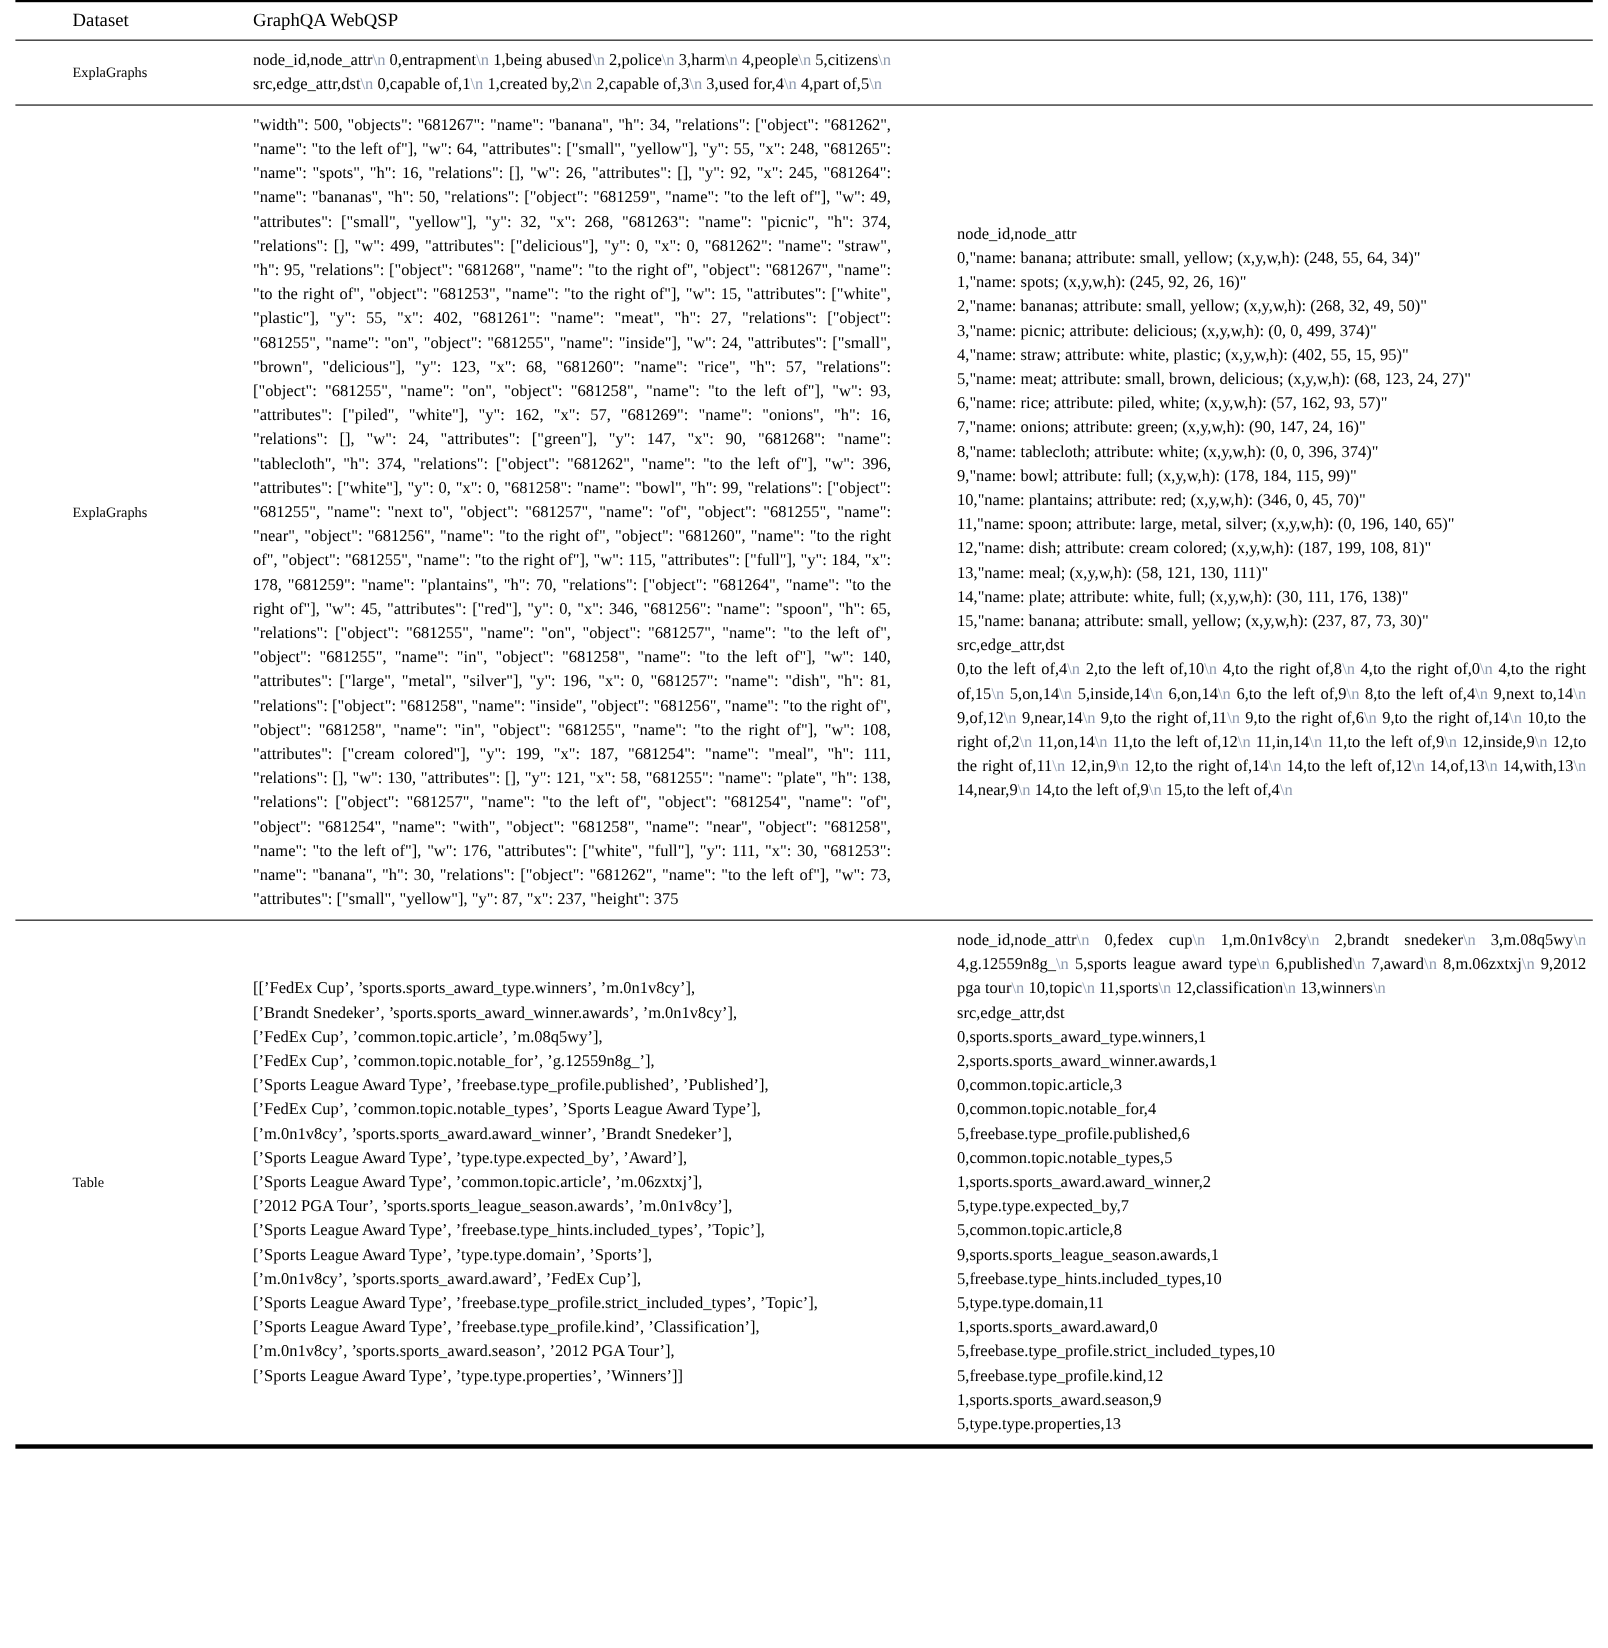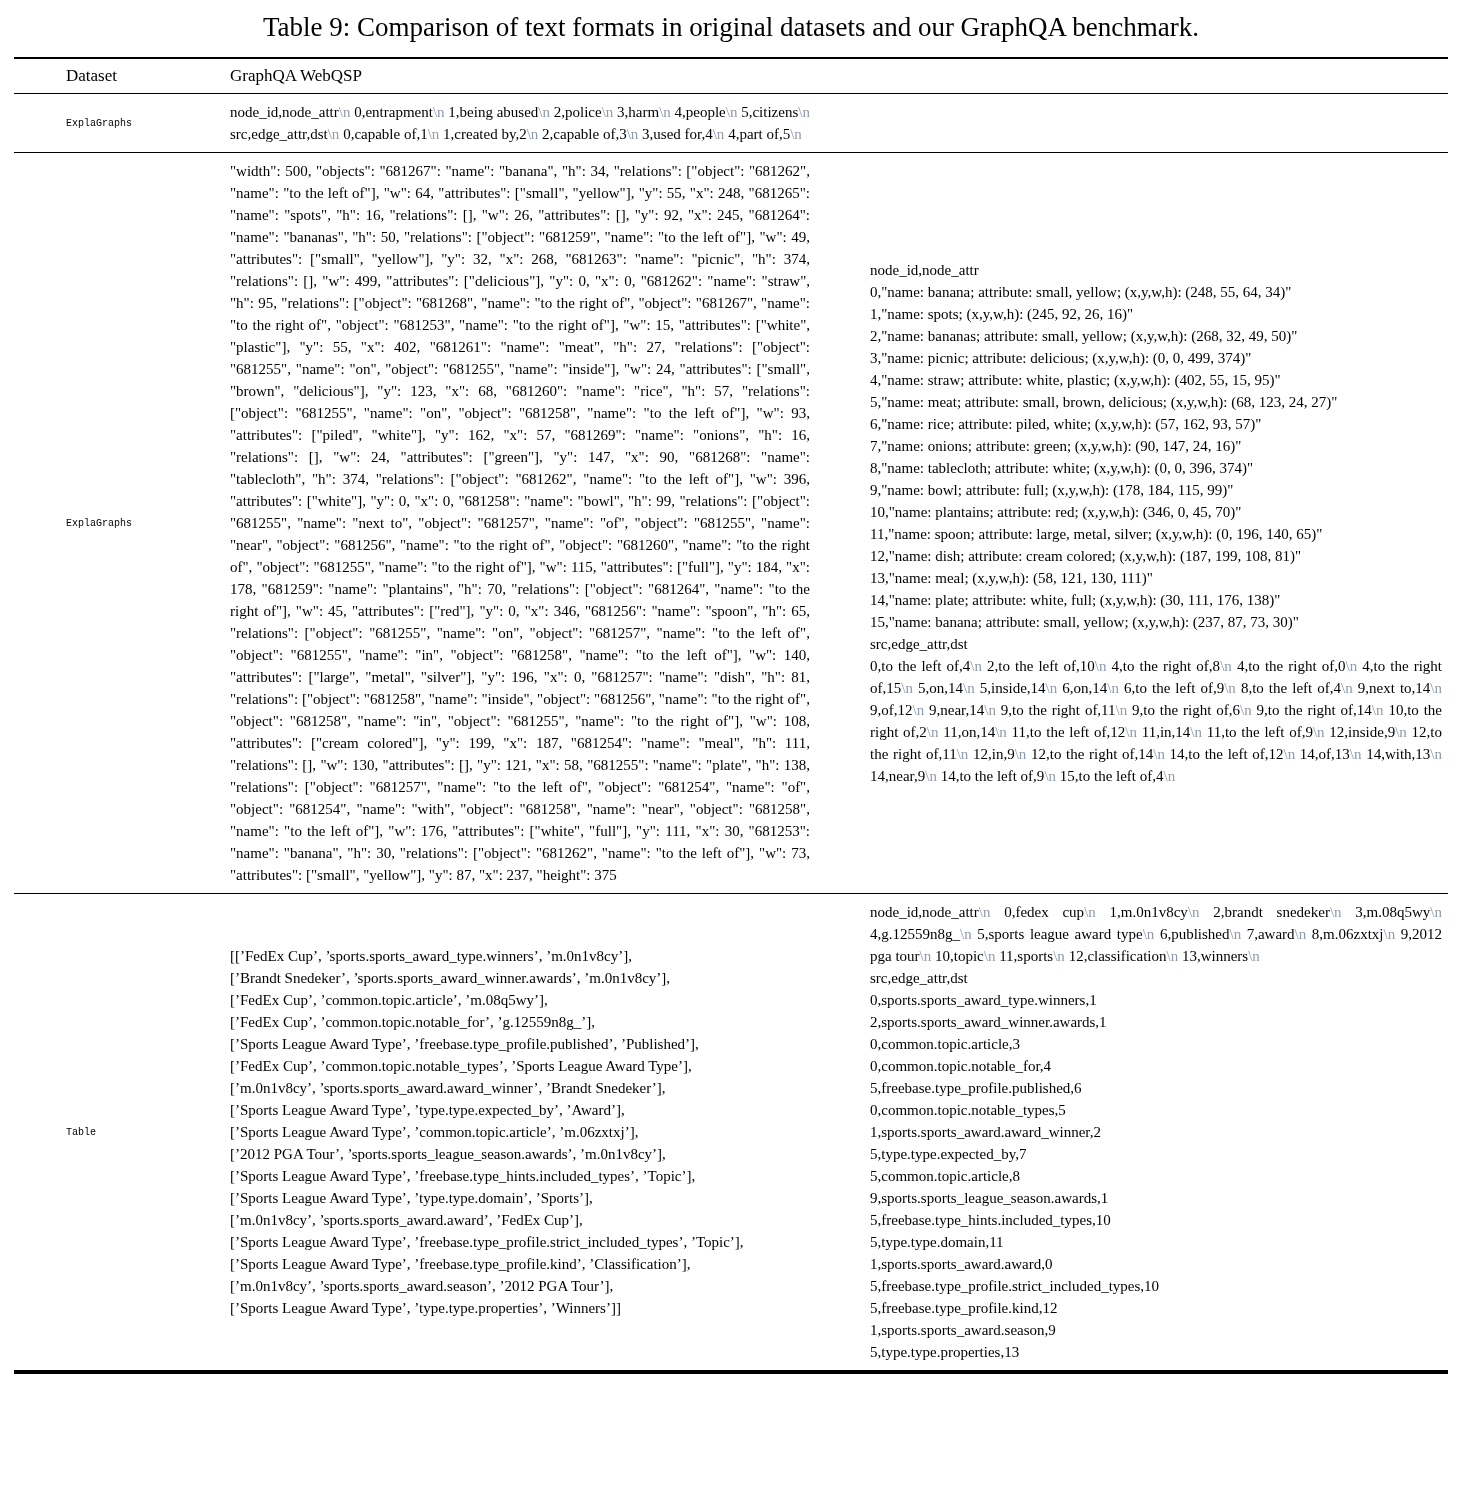--- a/index.html
+++ b/index.html
@@ -27,41 +27,38 @@
     grid-template-columns: 172px 640px 1fr;
     align-items: center;
   }
   .thead { border-bottom: 1.5px solid #000; }
   .trow { border-top: 1.2px solid #000; }
   .thead + .trow { border-top: none; }
   .cell { padding: 7px 16px 7px 0; margin-left: 44px; }
   .c1 { padding-left: 8px; }
   .colhead { font-size: 17px; align-self: center; }
   .mono {
-    font-family: Liberation Mono, monospace;
-    font-size: 10px;
+    font-family: Liberation Serif, serif;
+    font-size: 13px;
   }
   .body-text {
     font-size: 15px;
     line-height: 22px;
     text-align: justify;
     white-space: pre-wrap;
     word-break: break-word;
   }
   .c3.body-text { padding-right: 6px; }
   .nl { color: #8e9aae; }
 </style>
 </head>
 <body>
 
 <div class="page">
 
-  <div class="caption">
-    <span>Table 9: Comparison of text formats in original datasets and our GraphQA benchmark.</span>
-  </div>
 
   <div class="tbl">
 
     <div class="row thead">
       <div class="cell c1 colhead">Dataset</div>
       <div class="cell c3 colhead">GraphQA WebQSP</div>
     </div>
 
     <div class="row trow">
       <div class="cell c1 mono">ExplaGraphs</div>

